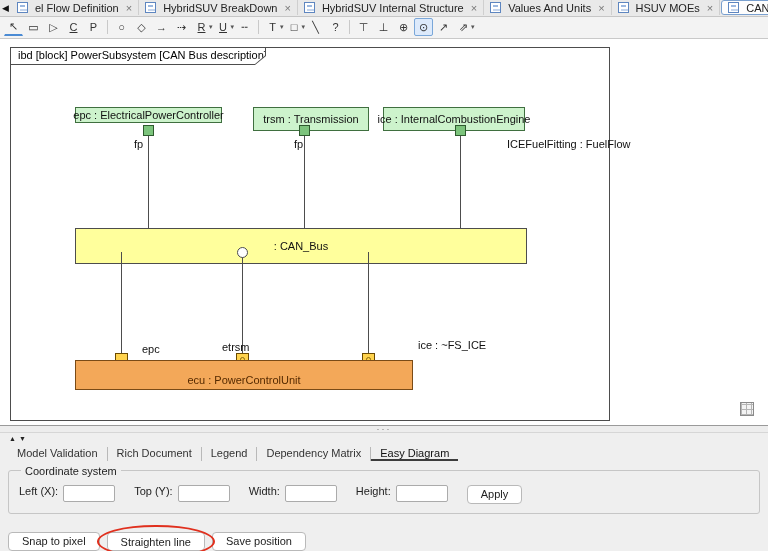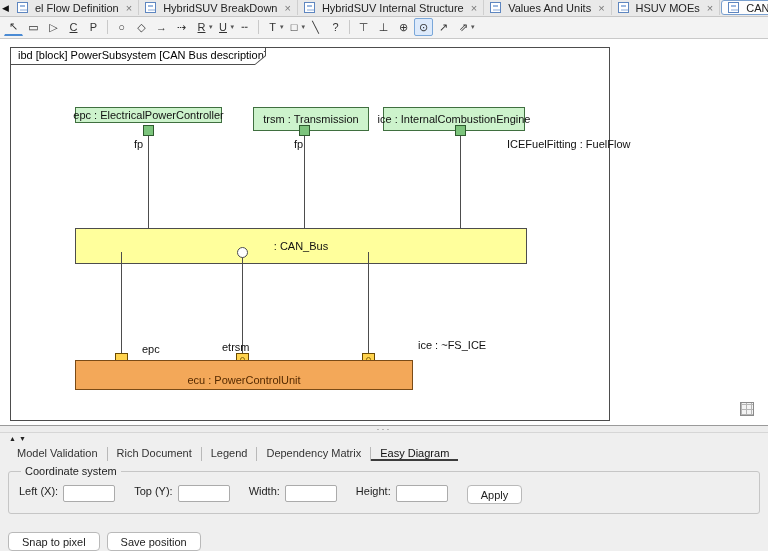--- a/index.html
+++ b/index.html
@@ -251,16 +251,20 @@
       <span class="gap"></span>
       <span>Height:</span>
       <input class="cinput" value="" style="">
       <span class="gap"></span>
       <button class="btn">Apply</button>
     </div>
   </fieldset>
 
   <div class="actions">
     <button class="btn">Snap to pixel</button>
+    <span class="anno-wrap">
+      <button class="btn">Straighten line</button>
+      <span class="anno-ellipse"></span>
+    </span>
     <button class="btn">Save position</button>
   </div>
 
 </div>
 
 </body></html>

